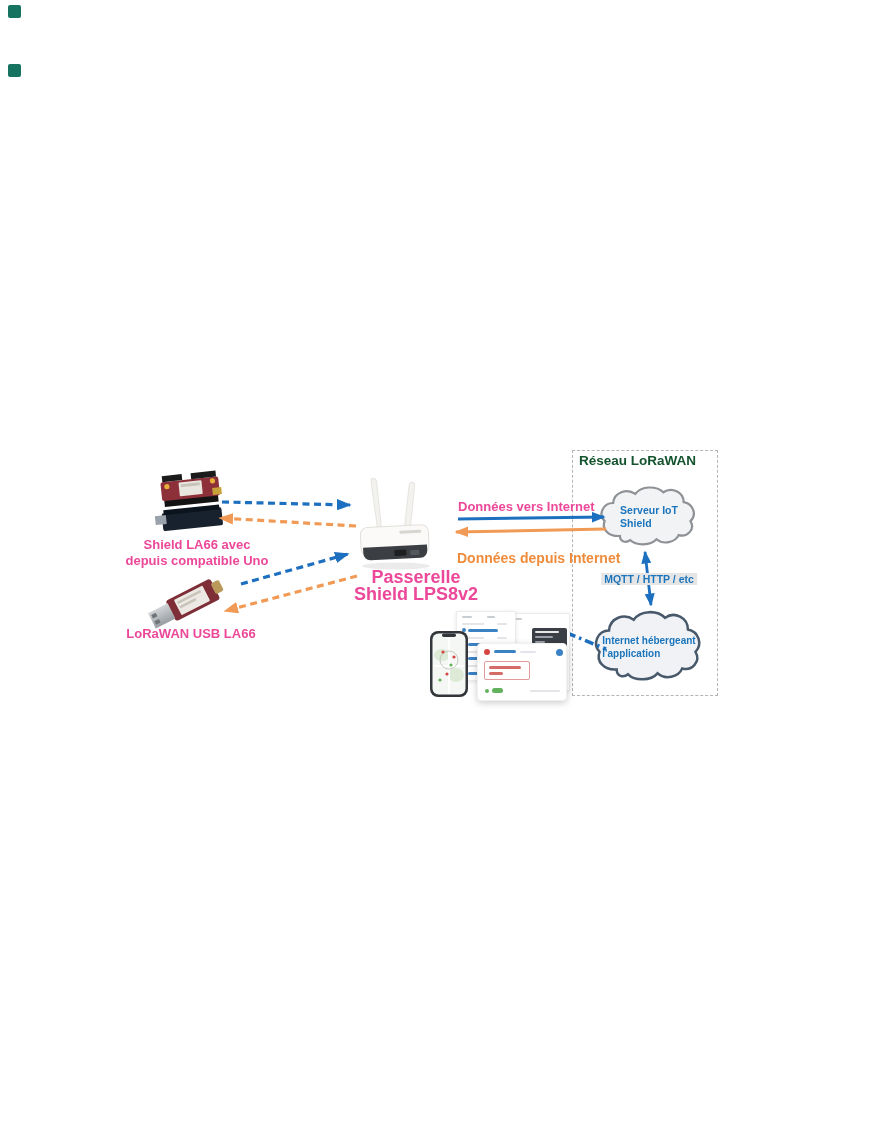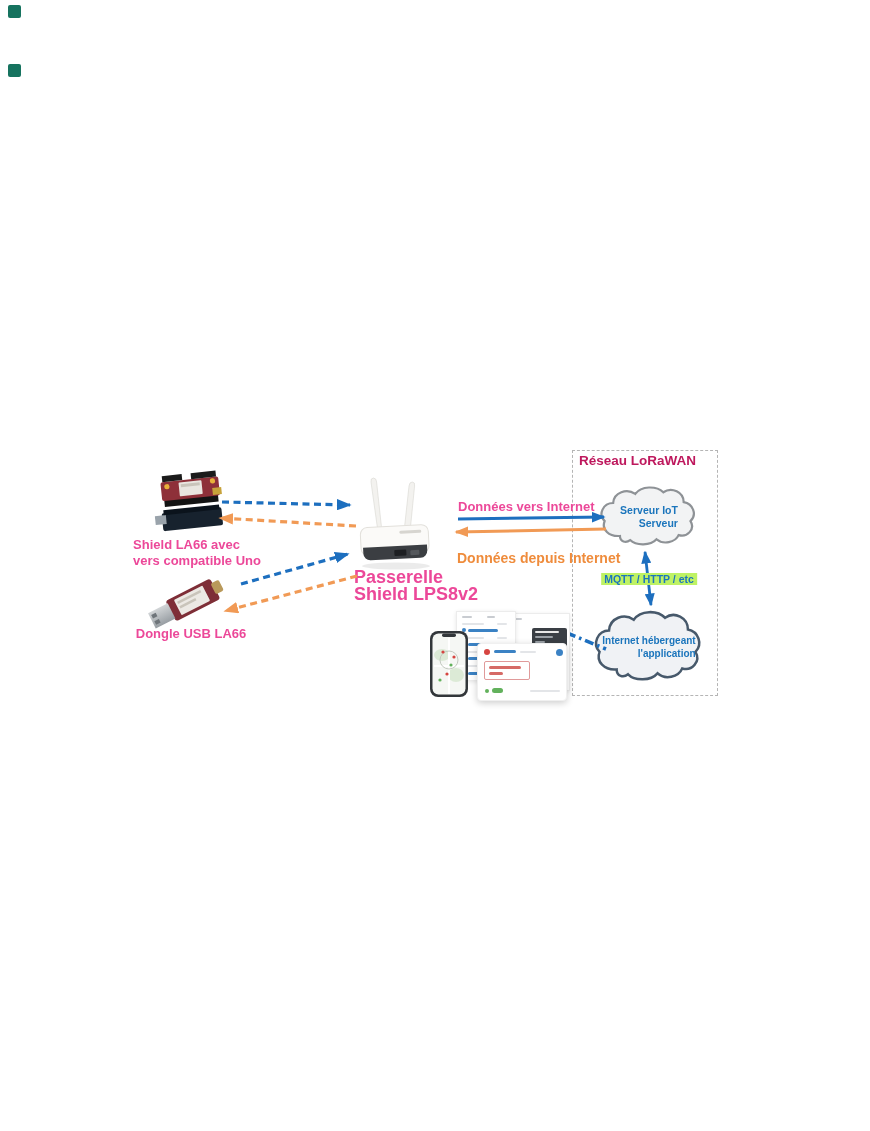--- a/index.html
+++ b/index.html
@@ -1,32 +1,32 @@
 <!DOCTYPE html>
 <html><head>
 <meta charset="utf-8">
 <style>
   * { margin:0; padding:0; box-sizing:border-box; }
   html,body { background:#ffffff; }
   body { font-family:"Liberation Sans", sans-serif; }
   #canvas { position:relative; width:870px; height:1131px; background:#ffffff; overflow:hidden; }
 
   .abs { position:absolute; }
-  .lbl { position:absolute; font-weight:bold; white-space:nowrap; text-align:left; transform:translateX(-50%); }
+  .lbl { position:absolute; font-weight:bold; white-space:nowrap; text-align:center; transform:translateX(-50%); }
   .blue { color:#ec4899; }
   .orange { color:#ef8c3c; }
 
   .teal-sq { position:absolute; left:8px; width:13px; height:13px; background:#16735f; border-radius:2px; }
 
   #network-box { position:absolute; left:572px; top:450px; width:146px; height:246px; border:1px dashed #b5b5b5; background:transparent; }
-  #network-title { position:absolute; left:579px; top:453px; font-size:13.5px; font-weight:bold; color:#be185d; }
-
-  .cloud-text { position:absolute; font-weight:bold; color:#1b75bc; font-size:10.5px; line-height:13px; text-align:right; transform:translateX(-50%); }
-
-  #mqtt-label { position:absolute; left:649px; top:573px; transform:translateX(-50%); font-size:10.5px; font-weight:bold; color:#1b75bc; background:#bef264; padding:0 3px; }
+  #network-title { position:absolute; left:579px; top:453px; font-size:13.5px; font-weight:bold; color:#14532d; }
+
+  .cloud-text { position:absolute; font-weight:bold; color:#1b75bc; font-size:10.5px; line-height:13px; text-align:left; transform:translateX(-50%); }
+
+  #mqtt-label { position:absolute; left:649px; top:573px; transform:translateX(-50%); font-size:10.5px; font-weight:bold; color:#1b75bc; background:#e5e5e5; padding:0 3px; }
 
   
   .card { position:absolute; background:#ffffff; border:1px solid #ececec; box-shadow:0 1px 4px rgba(0,0,0,0.10); }
   .bar { position:absolute; border-radius:1.5px; }
   .gray { background:#c9ccd1; }
   .lgray { background:#e3e5e8; }
   .bluebar { background:#3b82c4; }
   .dot { position:absolute; border-radius:50%; }
 
   #front-card { border-radius:4px; box-shadow:0 2px 7px rgba(0,0,0,0.20); border:1px solid #f0f0f0; }
@@ -52,21 +52,21 @@
       <circle cx="17" cy="14" r="2.6" fill="#e8b13a"></circle>
       <circle cx="63" cy="13" r="2.6" fill="#e8b13a"></circle>
       <rect x="13" y="3" width="20" height="6" fill="#1b1b1b"></rect>
       <rect x="42" y="3" width="25" height="6" fill="#1b1b1b"></rect>
       <rect x="62" y="20" width="9" height="7" fill="#c7a23a"></rect>
     </g>
   </svg>
 
   <div class="lbl blue" style="left:197px; top:537px; font-size:13px; line-height:16px;">
     <div>Shield LA66 avec</div>
-    <div>vers compatible Uno</div>
+    <div>depuis compatible Uno</div>
   </div>
 
   <svg class="abs" style="left:142px; top:572px;" width="88" height="64" viewBox="0 0 88 64">
     <defs>
       <linearGradient id="metal" x1="0" y1="0" x2="0" y2="1">
         <stop offset="0" stop-color="#d2d5d7"></stop>
           <stop offset="1" stop-color="#989ea3"></stop>
       </linearGradient>
     </defs>
     <g transform="rotate(-27 44 32)">
@@ -74,21 +74,21 @@
       <rect x="35" y="23" width="32" height="17" rx="1" fill="#ece9e4"></rect>
       <rect x="37" y="26" width="26" height="2.5" fill="#c9c4ba"></rect>
       <rect x="37" y="31" width="18" height="2.5" fill="#c9c4ba"></rect>
       <rect x="6" y="23" width="22" height="17" fill="url(#metal)"></rect>
       <rect x="8" y="26" width="5" height="4" fill="#6f757a"></rect>
       <rect x="8" y="33" width="5" height="4" fill="#6f757a"></rect>
       <rect x="75" y="25" width="9" height="12" rx="2" fill="#b9995a"></rect>
     </g>
   </svg>
 
-  <div class="lbl blue" style="left:191px; top:626px; font-size:13px;">Dongle USB LA66</div>
+  <div class="lbl blue" style="left:191px; top:626px; font-size:13px;">LoRaWAN USB LA66</div>
 
   <svg class="abs" style="left:354px; top:474px;" width="84" height="100" viewBox="0 0 84 100">
     <path d="M24 58 L17 8 q-0.6 -4 2.4 -4 q3 0 3.2 4 L28 58 Z" fill="#f3f2ef" stroke="#d9d7d2" stroke-width="0.6"></path>
     <path d="M50 58 L55 12 q0.4 -4 3.2 -4 q3 0 2.4 4 L56 58 Z" fill="#f3f2ef" stroke="#d9d7d2" stroke-width="0.6"></path>
     <g transform="rotate(-3 42 72)">
       <rect x="7" y="52" width="68" height="28" rx="7" fill="#fbfaf8" stroke="#e2e0db" stroke-width="1"></rect>
       <rect x="46" y="57" width="22" height="3" rx="1.5" fill="#d7d5d0"></rect>
       <path d="M9 72 h64 v6 a7 7 0 0 1 -7 7 h-50 a7 7 0 0 1 -7 -7 Z" fill="#3b3e42"></path>
       <rect x="40" y="76" width="12" height="6" rx="1" fill="#1d1f22"></rect>
       <rect x="56" y="77" width="9" height="5" rx="1" fill="#55585c"></rect>
@@ -102,21 +102,21 @@
   </div>
 
   <div id="network-box"></div>
   <div id="network-title">Réseau LoRaWAN</div>
 
   <svg class="abs" style="left:597px; top:484px;" width="102" height="66" viewBox="0 0 120 80" preserveAspectRatio="none">
     <path d="M27 63 C14 64 5 55 9 45 C1 37 7 23 19 23 C20 10 35 5 45 12 C52 2 70 2 78 10 C88 3 102 10 102 22 C113 24 118 37 110 45 C116 55 106 65 96 62 C92 71 78 74 70 67 C63 75 46 75 39 68 C34 72 27 70 27 63 Z" fill="#f2f3f4" stroke="#8e9296" stroke-width="2.6"></path>
   </svg>
   <div class="cloud-text" style="left:649px; top:504px;">
     <div>Serveur IoT</div>
-    <div>Serveur</div>
+    <div>Shield</div>
   </div>
 
   <svg class="abs" style="left:591px; top:608px;" width="114" height="78" viewBox="0 0 120 80" preserveAspectRatio="none">
     <path d="M27 63 C14 64 5 55 9 45 C1 37 7 23 19 23 C20 10 35 5 45 12 C52 2 70 2 78 10 C88 3 102 10 102 22 C113 24 118 37 110 45 C116 55 106 65 96 62 C92 71 78 74 70 67 C63 75 46 75 39 68 C34 72 27 70 27 63 Z" fill="#f0f2f5" stroke="#47596b" stroke-width="2.6"></path>
   </svg>
   <div class="cloud-text" style="left:649px; top:634px; font-size:10px;">
     <div>Internet hébergeant</div>
     <div>l'application</div>
   </div>
 

